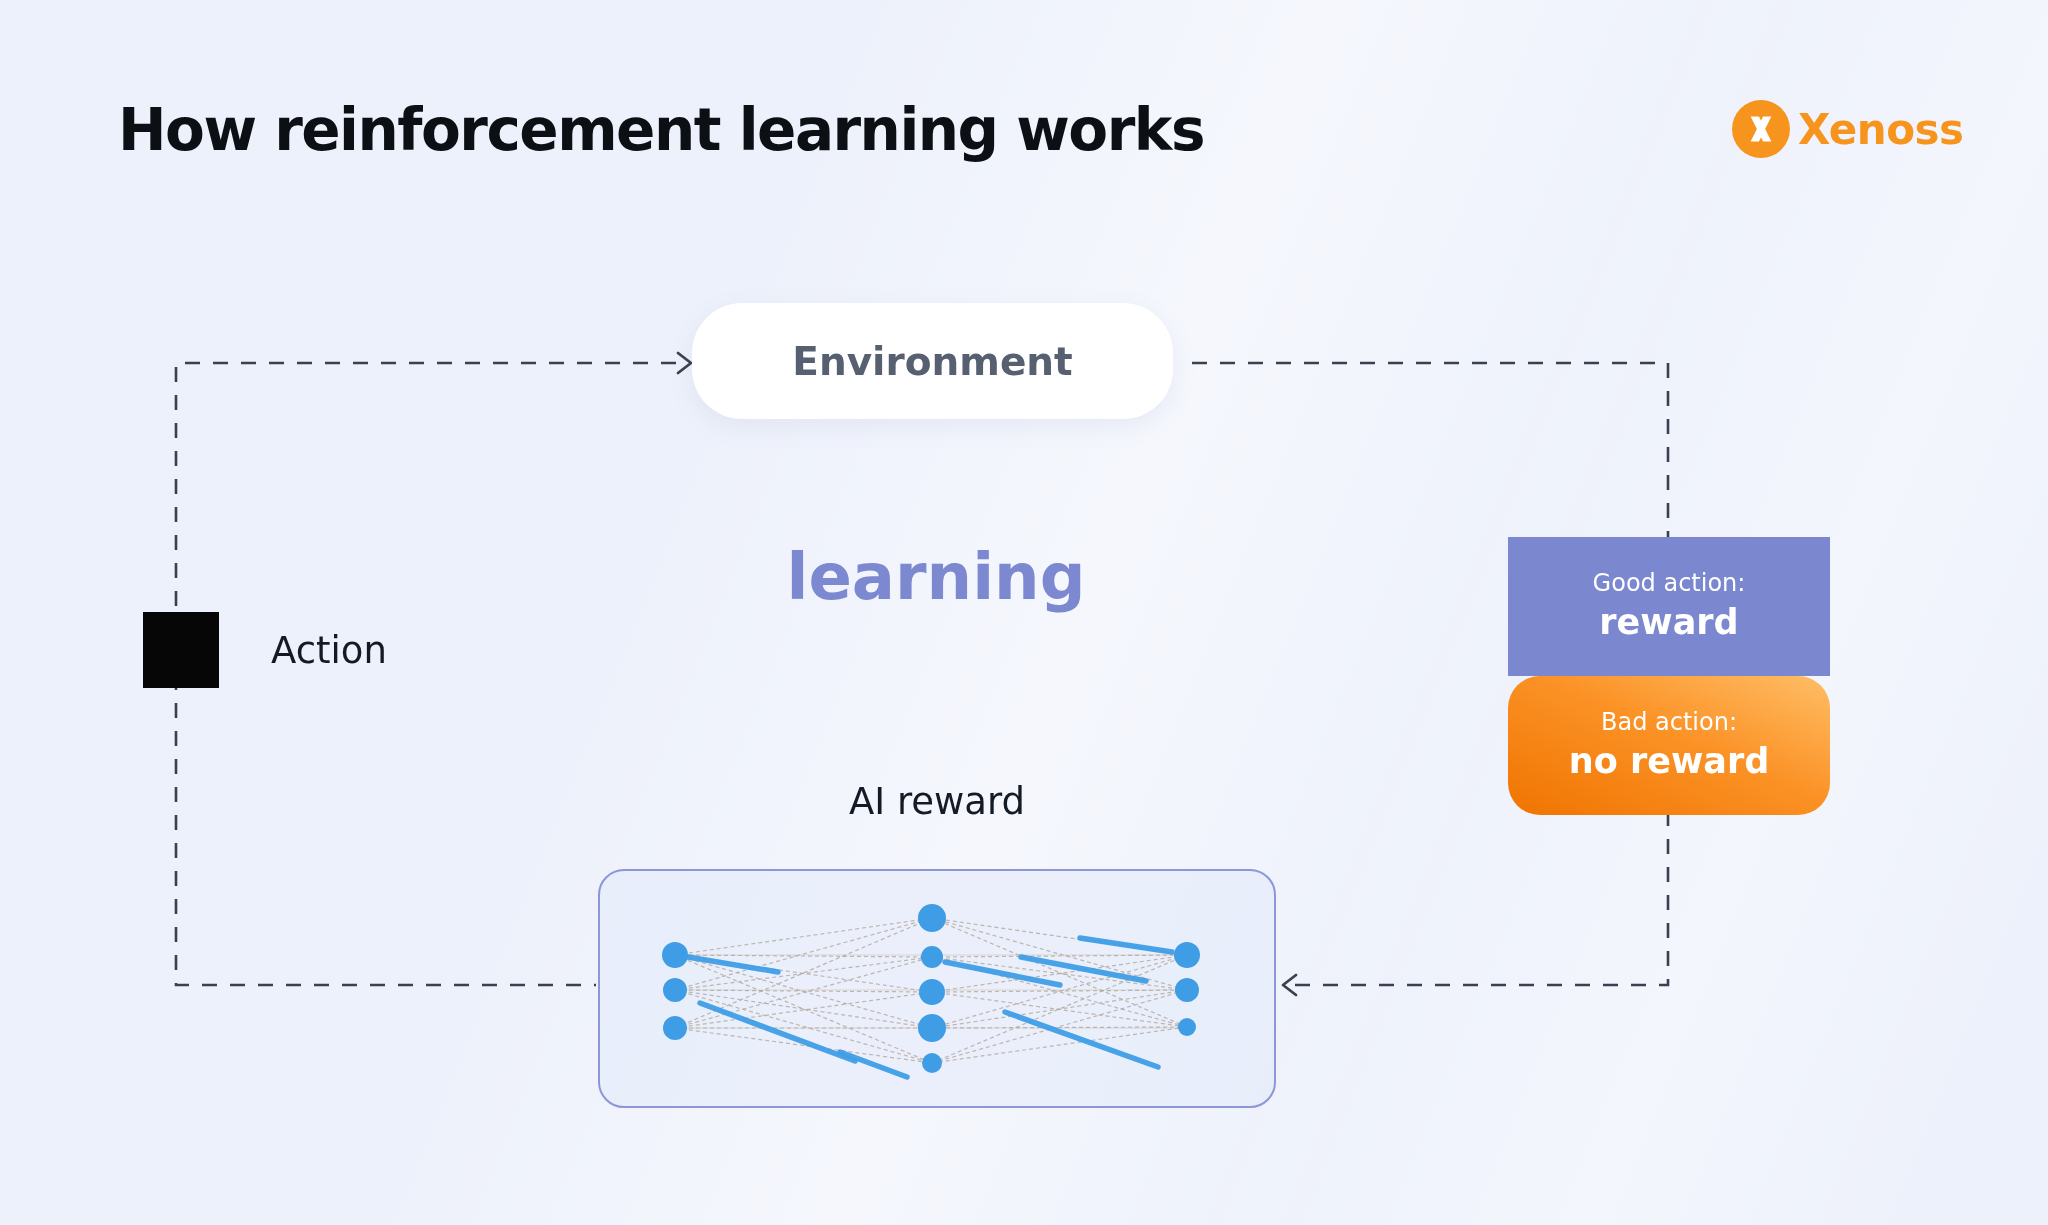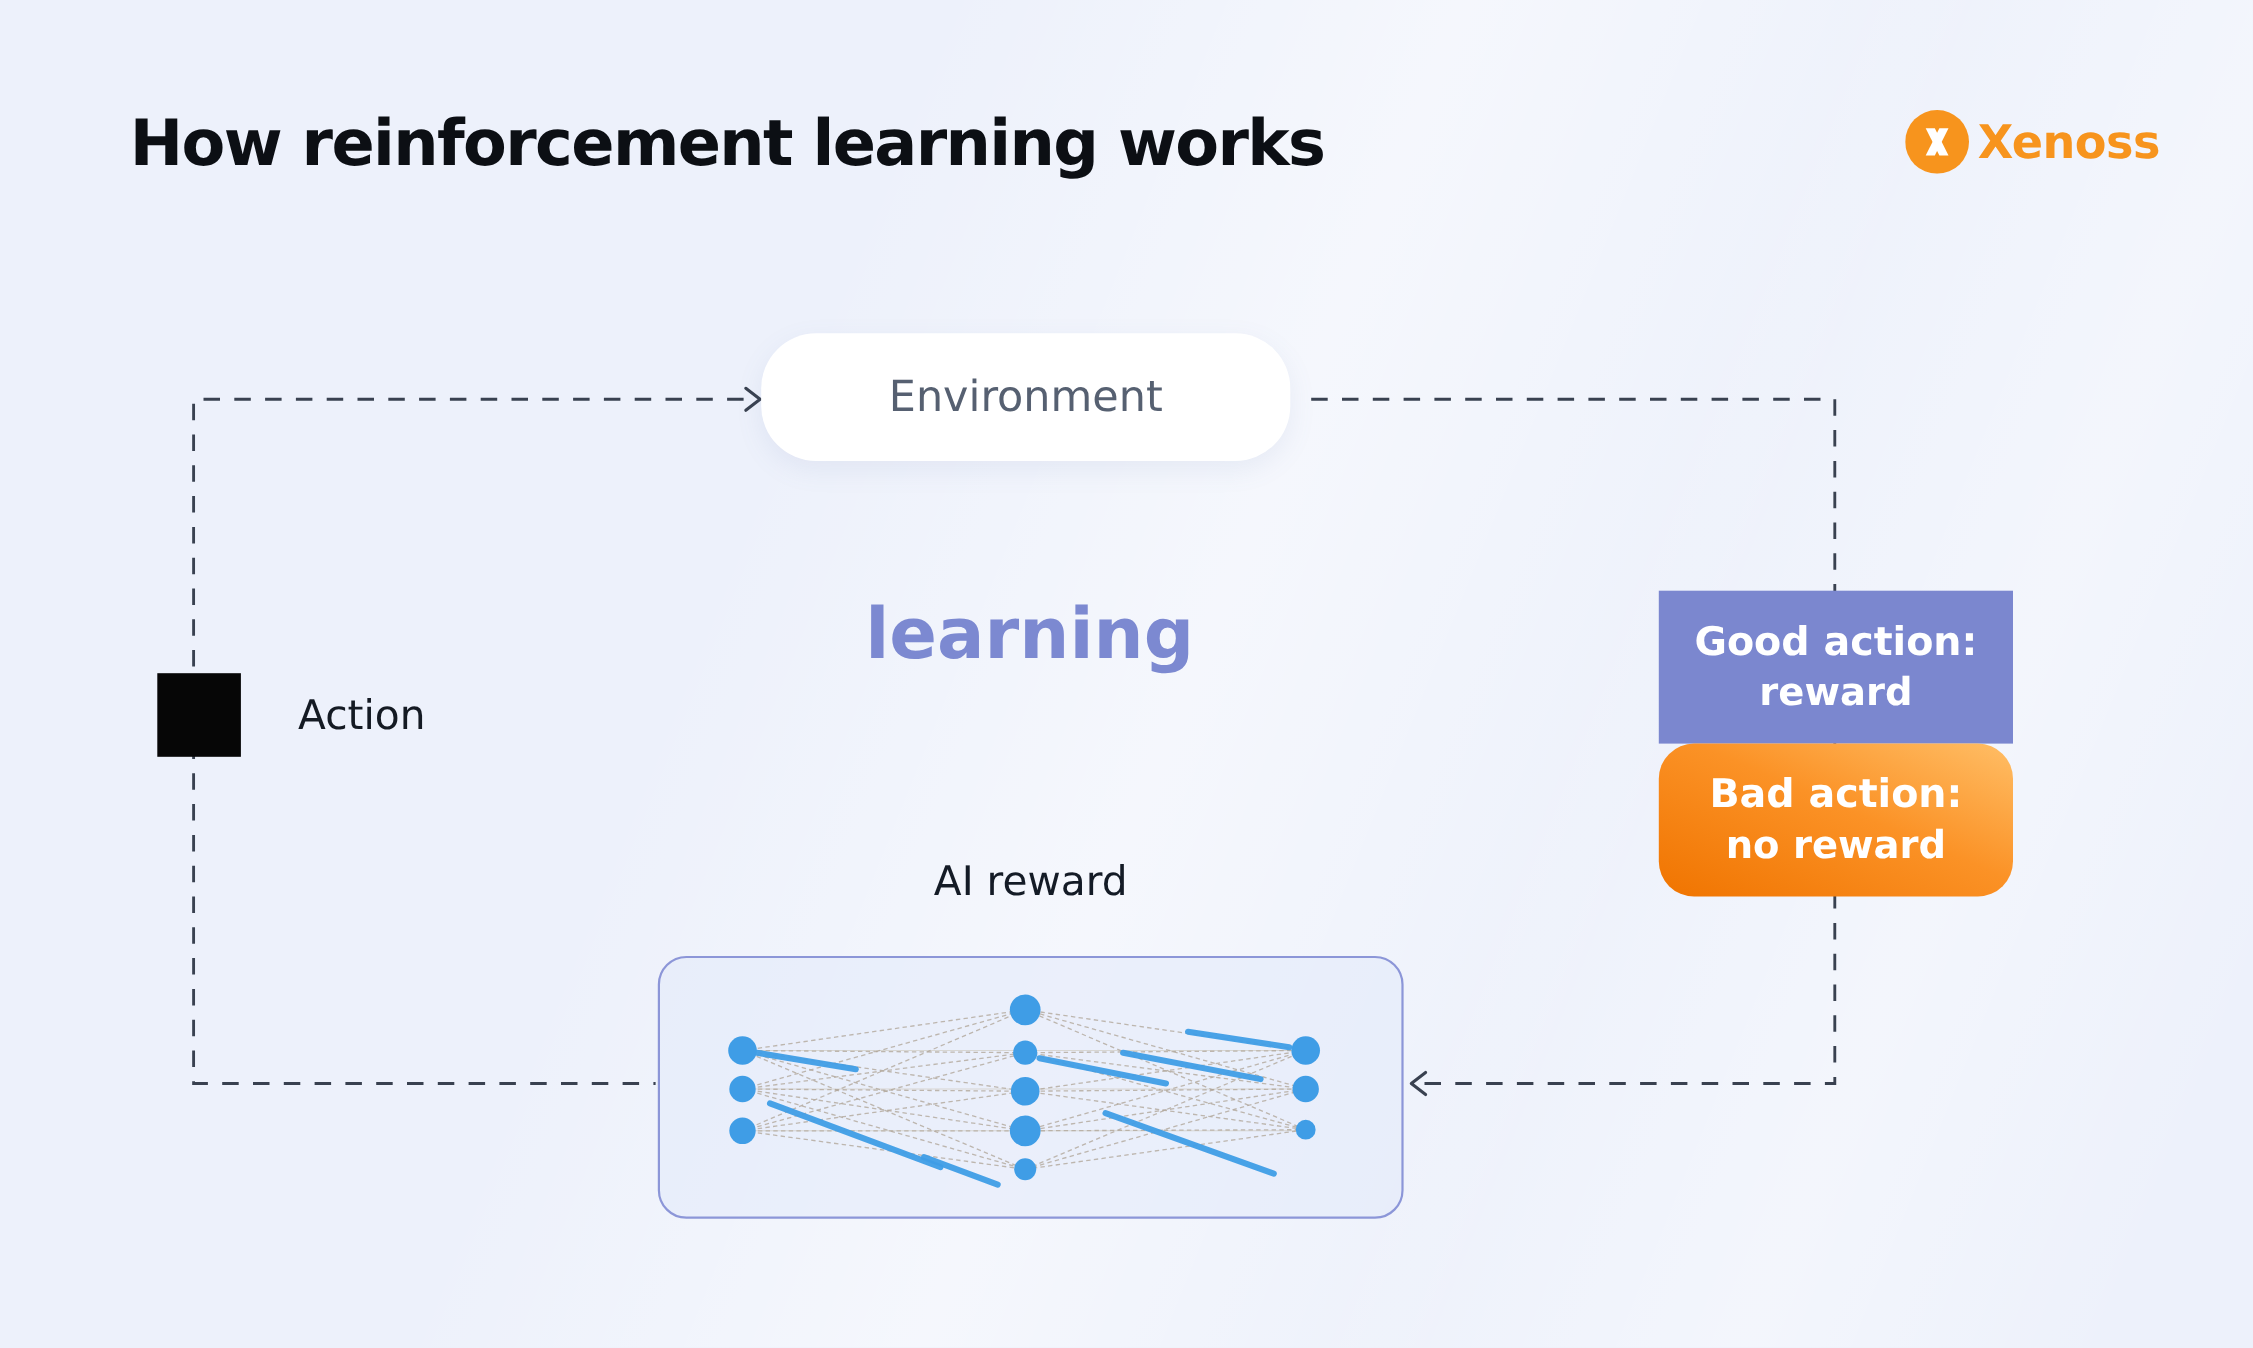--- a/index.html
+++ b/index.html
@@ -26,36 +26,36 @@
   .logo-text{font-size:42px;font-weight:700;color:#F7941D;letter-spacing:-0.5px;}
 
   .connectors{left:0;top:0;z-index:1;}
   .dash{fill:none;stroke:#394150;stroke-width:2.6;stroke-dasharray:15 13;}
   .ah{fill:none;stroke:#394150;stroke-width:2.8;stroke-linecap:round;stroke-linejoin:round;}
 
   .env-pill{
     left:692px;top:303px;width:481px;height:116px;border-radius:50px;background:#ffffff;
     display:flex;align-items:center;justify-content:center;z-index:2;
     box-shadow:0 8px 24px rgba(110,125,180,0.10);
-    font-size:39px;color:#566071;
+    font-size:39px;color:#566071;font-weight:bold;
   }
 
   .center-title{
     left:600px;top:540px;width:672px;text-align:center;z-index:2;
     font-size:64px;font-weight:700;color:#7C89D1;line-height:1.17;
   }
 
   .action-square{left:143px;top:612px;width:76px;height:76px;background:#060606;z-index:2;}
   .action-label{left:271px;top:612px;height:76px;display:flex;align-items:center;
     font-size:37px;color:#141a23;z-index:2;}
 
   .outcome{left:1508px;width:322px;height:139px;z-index:2;
     display:flex;flex-direction:column;align-items:center;justify-content:center;
     color:#ffffff;text-align:center;line-height:1.32;}
-  .outcome .t1{font-size:36px;font-weight:700;}
+  .outcome .t1{font-size:24px;font-weight:400;}
   .outcome .t2{font-size:35px;font-weight:700;}
   .outcome.good{top:537px;background:#7B87CF;}
   .outcome.bad{top:676px;background:linear-gradient(to top right,#F07400 0%,#FB9226 55%,#FFBE66 100%);border-radius:32px;}
 
   .agent-label{left:598px;top:780px;width:678px;text-align:center;
     font-size:37px;color:#141b26;z-index:2;}
 
   .nn-box{
     left:598px;top:869px;width:678px;height:239px;z-index:2;box-sizing:border-box;
     border:2px solid #8C96D8;border-radius:26px;background:rgba(226,234,250,0.55);

